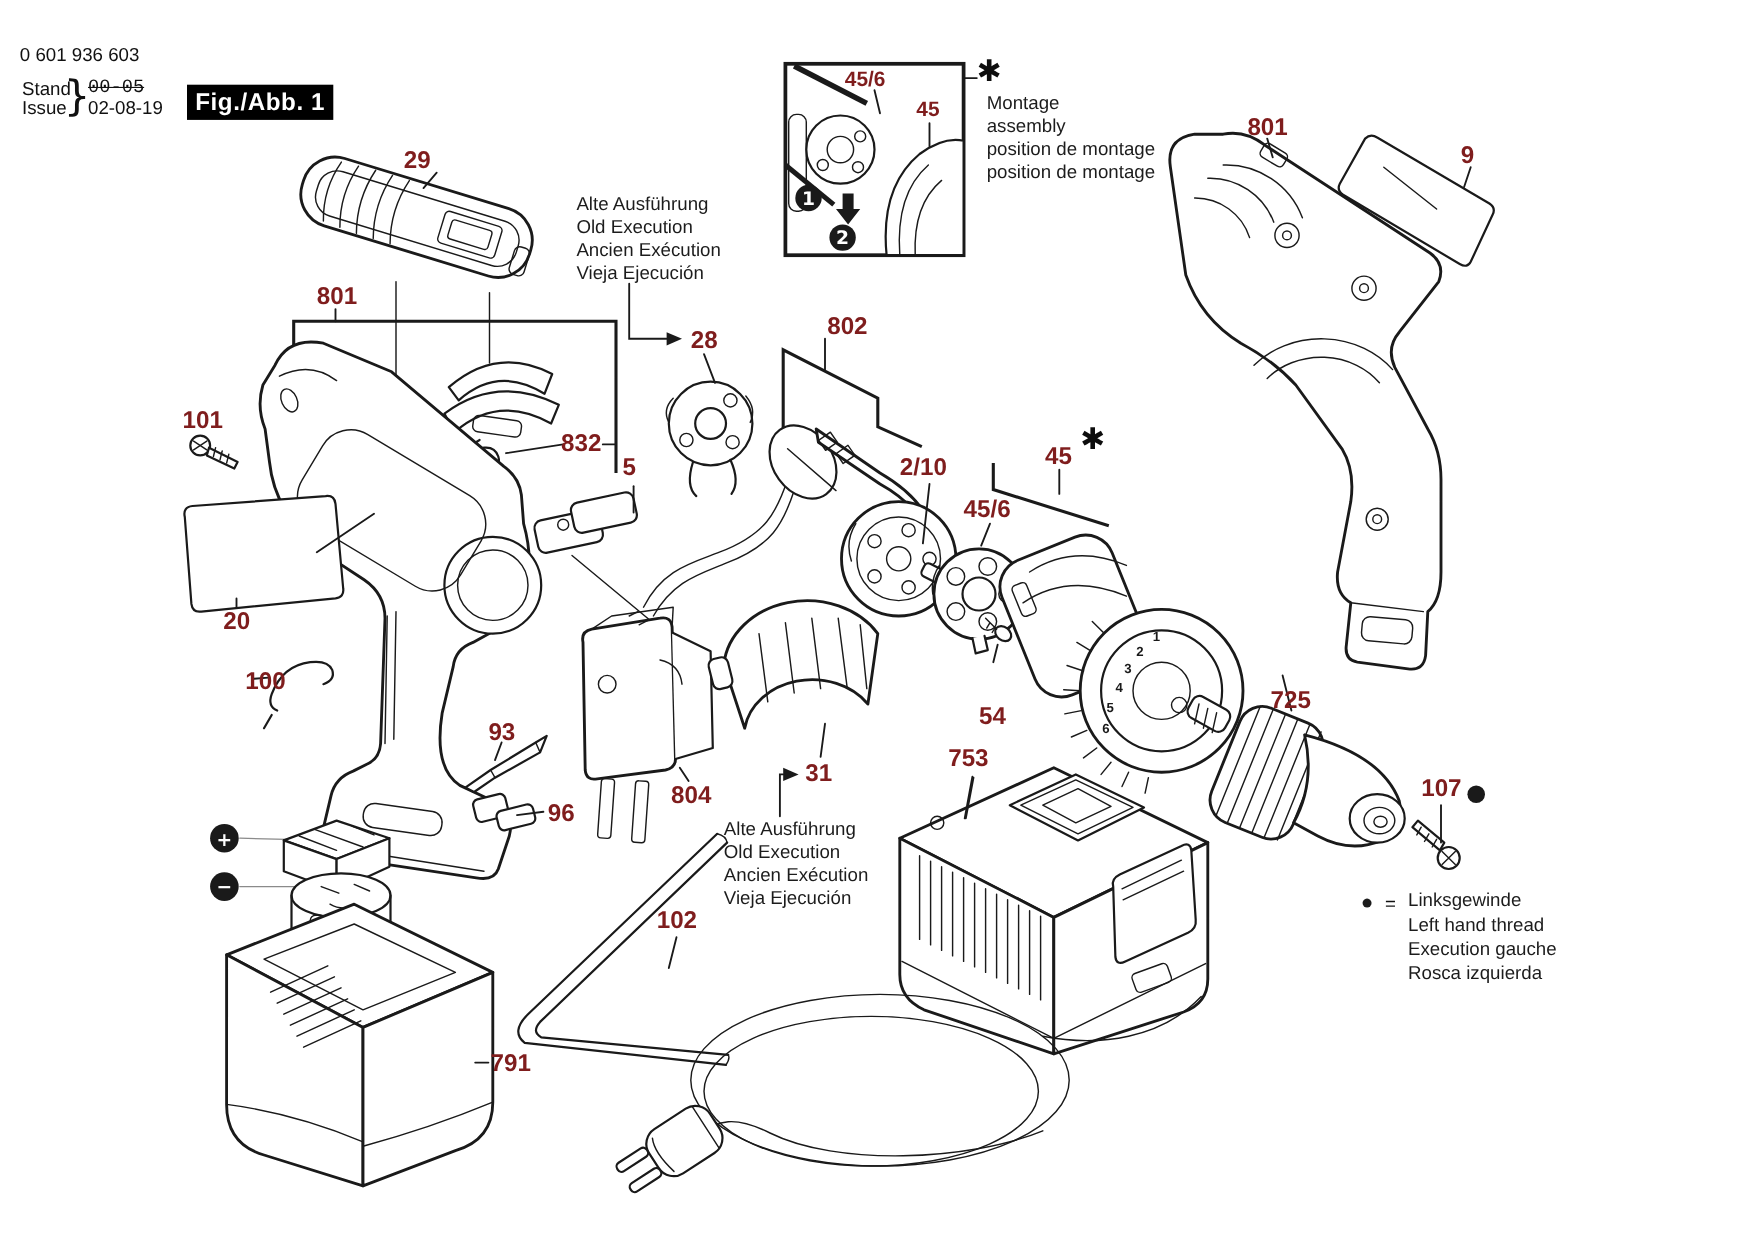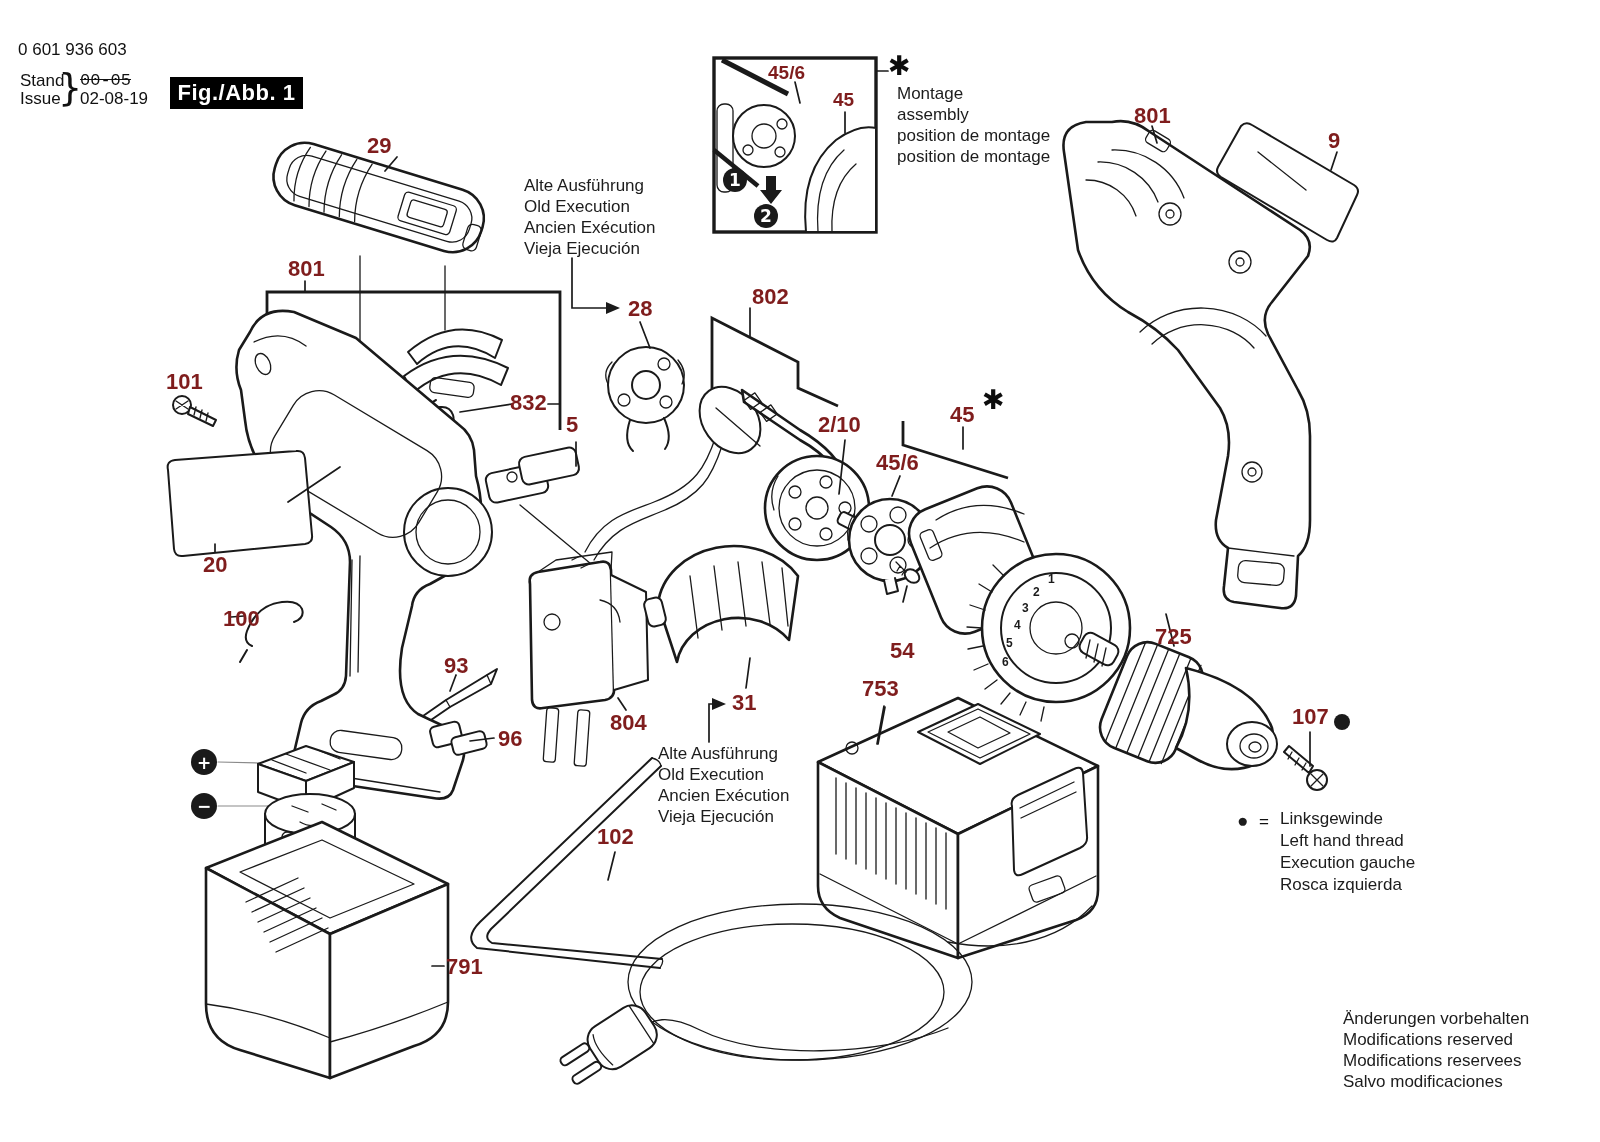--- a/index.html
+++ b/index.html
@@ -417,20 +417,14 @@
 
 <div class="note" style="left:1237px;top:810px;font-size:19px;">●</div>
 <div class="eq" style="left:1259px;top:812px;">=</div>
 <div class="note" style="left:1280px;top:808px;line-height:22px;">
   <div>Linksgewinde</div>
   <div>Left hand thread</div>
   <div>Execution gauche</div>
   <div>Rosca izquierda</div>
 </div>
 
-<div class="note" style="left:1343px;top:1008px;">
-  <div>Änderungen vorbehalten</div>
-  <div>Modifications reserved</div>
-  <div>Modifications reservees</div>
-  <div>Salvo modificaciones</div>
-</div>
 
 </div>
 
 </body></html>

